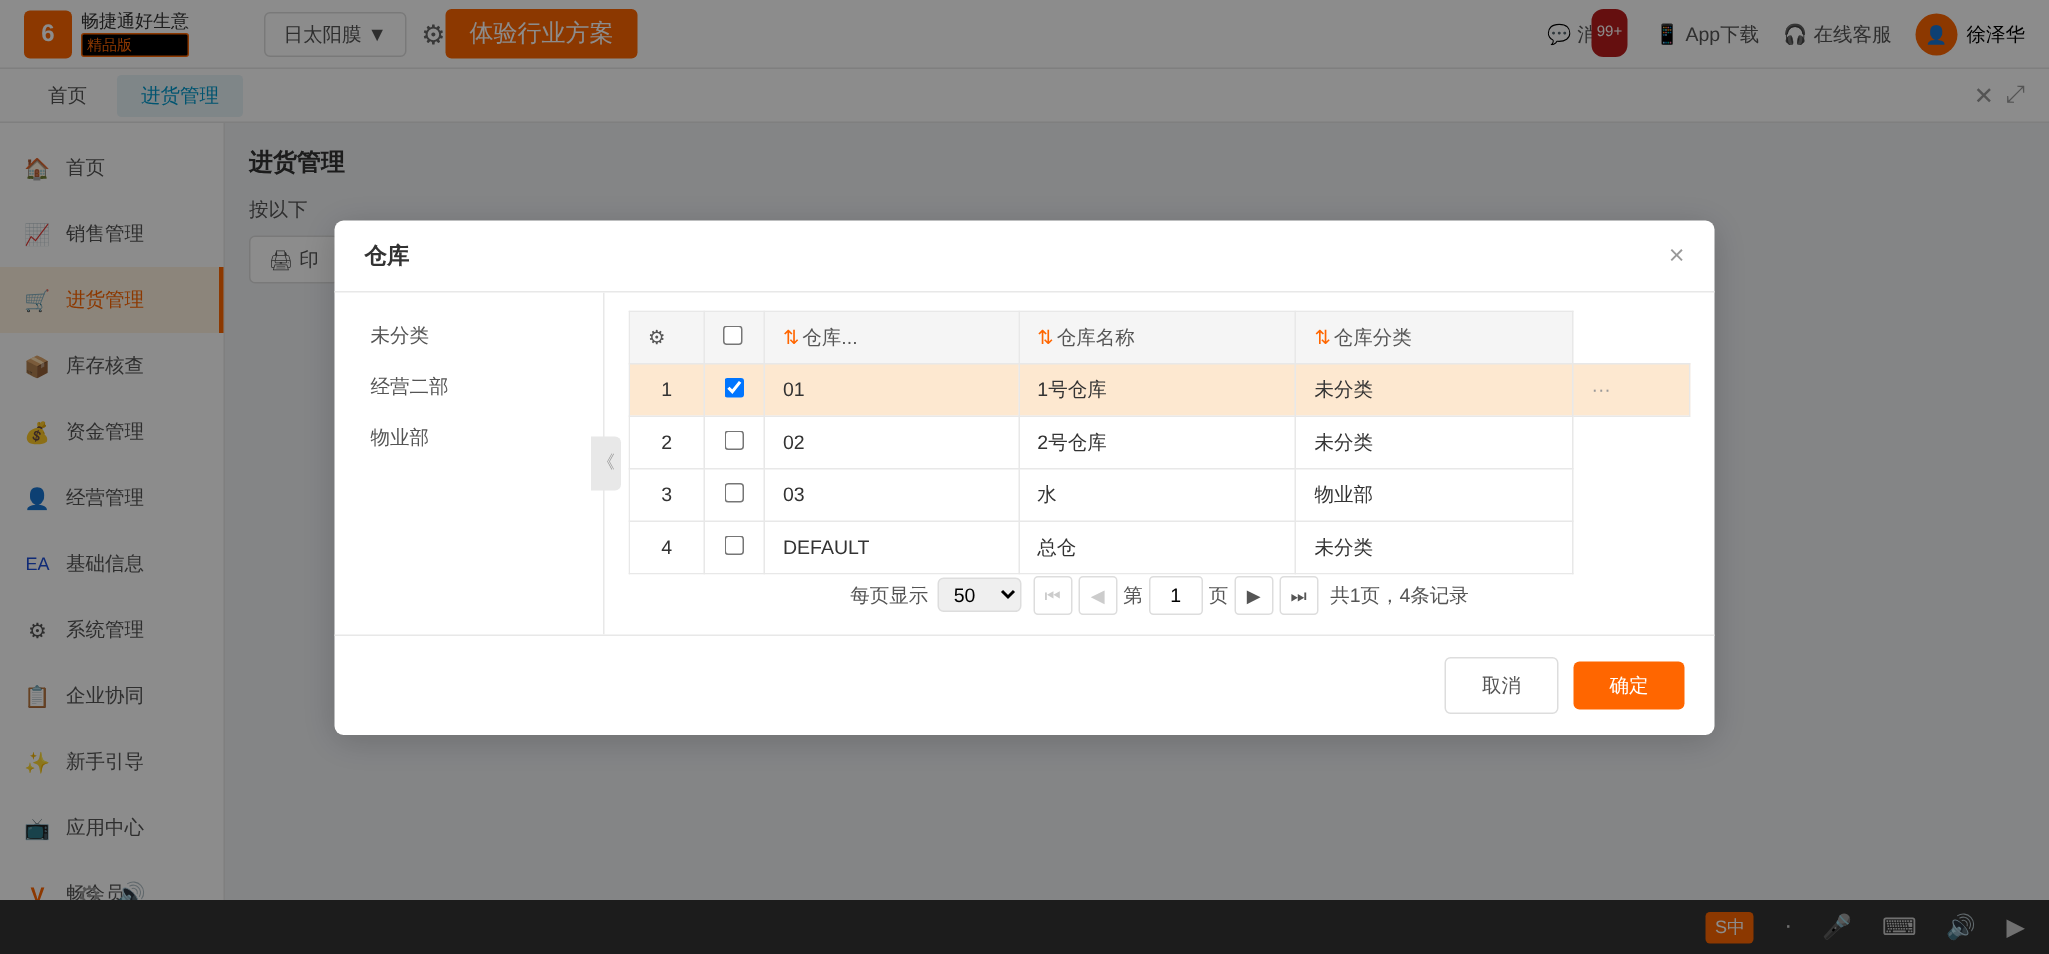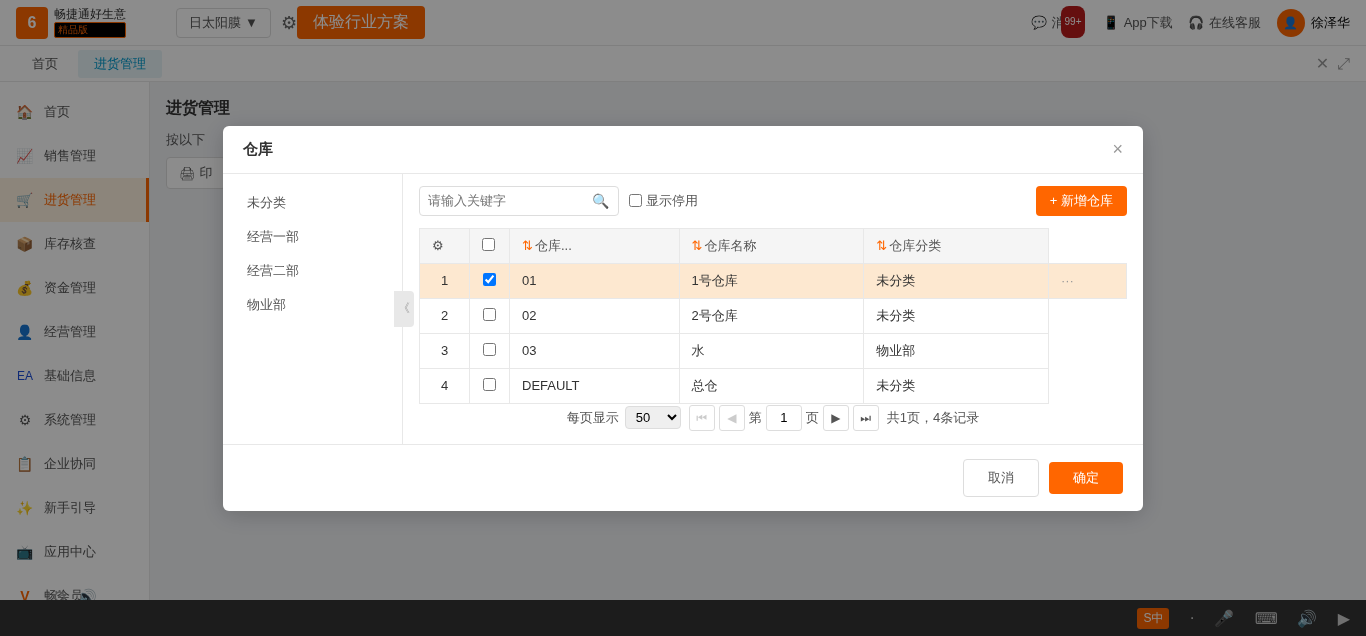--- a/index.html
+++ b/index.html
@@ -648,39 +648,27 @@
 
     <div class="modal-header">
       <span class="modal-title">仓库</span>
       <span class="modal-close">×</span>
     </div>
 
     <div class="modal-body">
 
       <div class="cat-sidebar">
         <div class="cat-item">未分类</div>
-        <div class="cat-item">经营一部</div>
         <div class="cat-item">经营二部</div>
         <div class="cat-item">物业部</div>
         <div class="cat-collapse-btn">《</div>
       </div>
 
       <div class="table-area">
 
-        <div class="table-toolbar">
-          <div class="search-input-wrap">
-            <input type="text" placeholder="请输入关键字" style="">
-            <span class="search-icon">🔍</span>
-          </div>
-          <label class="checkbox-label">
-            <input type="checkbox" style="">
-            <span>显示停用</span>
-          </label>
-          <button class="btn-add-warehouse">+ 新增仓库</button>
-        </div>
 
         <div style="overflow-x:auto; flex:1;">
           <table class="data-table">
             <thead>
               <tr>
                 <th class="th-gear">⚙</th>
                 <th class="th-checkbox"><input type="checkbox" style=""></th>
                 <th><span class="sort-icon">⇅</span>仓库...</th>
                 <th><span class="sort-icon">⇅</span>仓库名称</th>
                 <th><span class="sort-icon">⇅</span>仓库分类</th>

